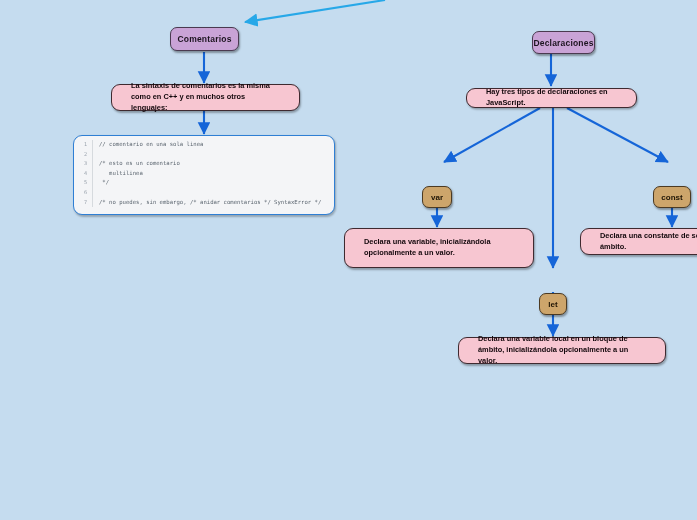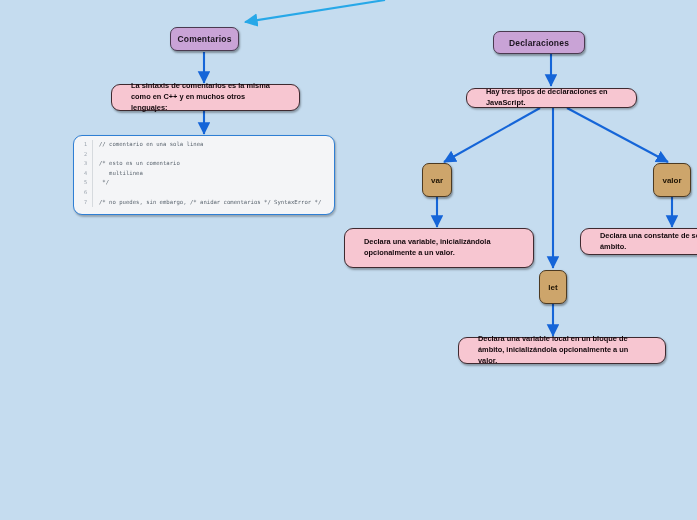--- a/index.html
+++ b/index.html
@@ -52,21 +52,22 @@
   }
 
   
   .keyword {
     background: #cda56b;
     border: 1.5px solid #4c3a22;
     color: #201505;
     font-weight: bold;
     font-size: 8px;
     box-shadow: 1px 1.5px 2px rgba(0,0,0,.35);
-    padding: 16px 8px;
+    padding: 4px 8px;
+    margin-top: 23px;
   }
 
   
   .note {
     background: #f7c6d1;
     border: 1.2px solid #3f2a30;
     color: #13080c;
     font-weight: bold;
     font-size: 7.4px;
     line-height: 1.45;
@@ -181,34 +182,34 @@
     <div class="code-row">
       <span class="ln">6</span>
       <span class="cd"></span>
     </div>
     <div class="code-row">
       <span class="ln">7</span>
       <span class="cd">/* no puedes, sin embargo, /* anidar comentarios */ SyntaxError */</span>
     </div>
   </div>
 
-  <div class="node topic" style="left:493px; top:31px; width:92px; height:23px;">
+  <div class="node topic" style="left:532px; top:31px; width:63px; height:23px;">
     <span>Declaraciones</span>
   </div>
 
   <div class="node note" style="left:466px; top:88px; width:171px; height:20px; align-items:center;">
     <span>Hay tres tipos de declaraciones en JavaScript.</span>
   </div>
 
   <div class="node keyword" style="left:422px; top:163px; width:30px; height:22px;">
     <span>var</span>
   </div>
 
   <div class="node keyword" style="left:653px; top:163px; width:38px; height:22px;">
-    <span>valor</span>
+    <span>const</span>
   </div>
 
   <div class="node keyword" style="left:539px; top:270px; width:28px; height:22px;">
     <span>let</span>
   </div>
 
   <div class="node note" style="left:344px; top:228px; width:190px; height:40px;">
     <span>Declara una variable, inicializándola opcionalmente a un valor.</span>
   </div>
 

